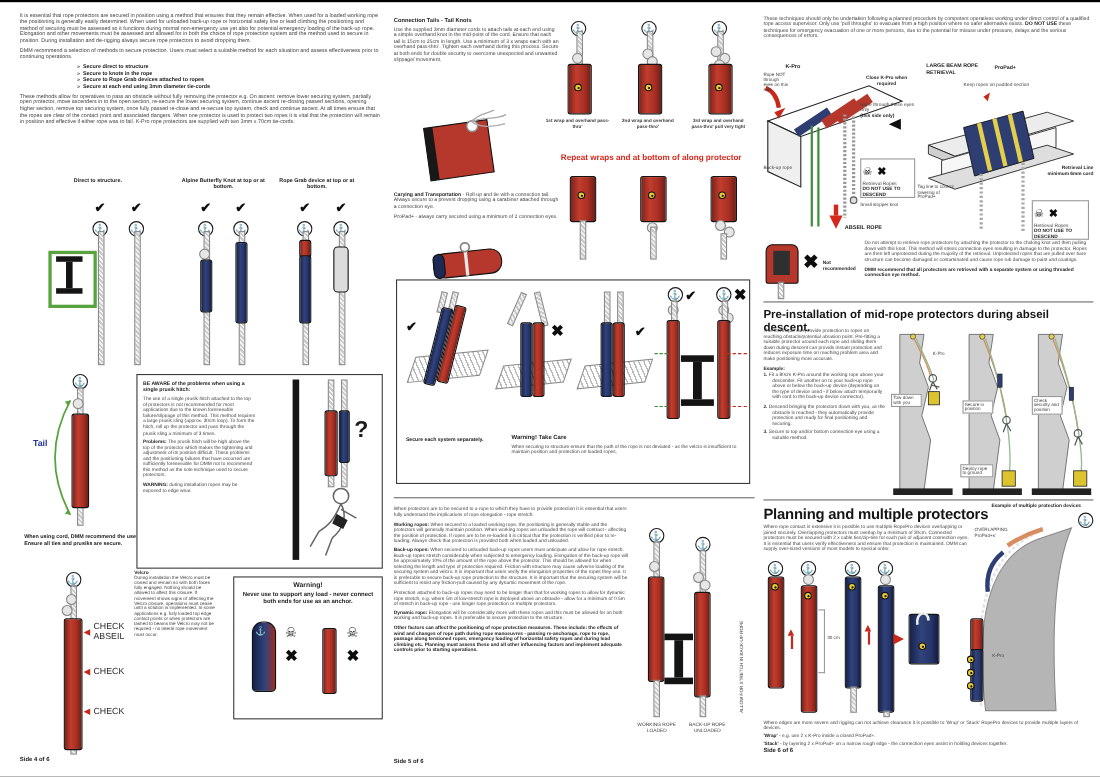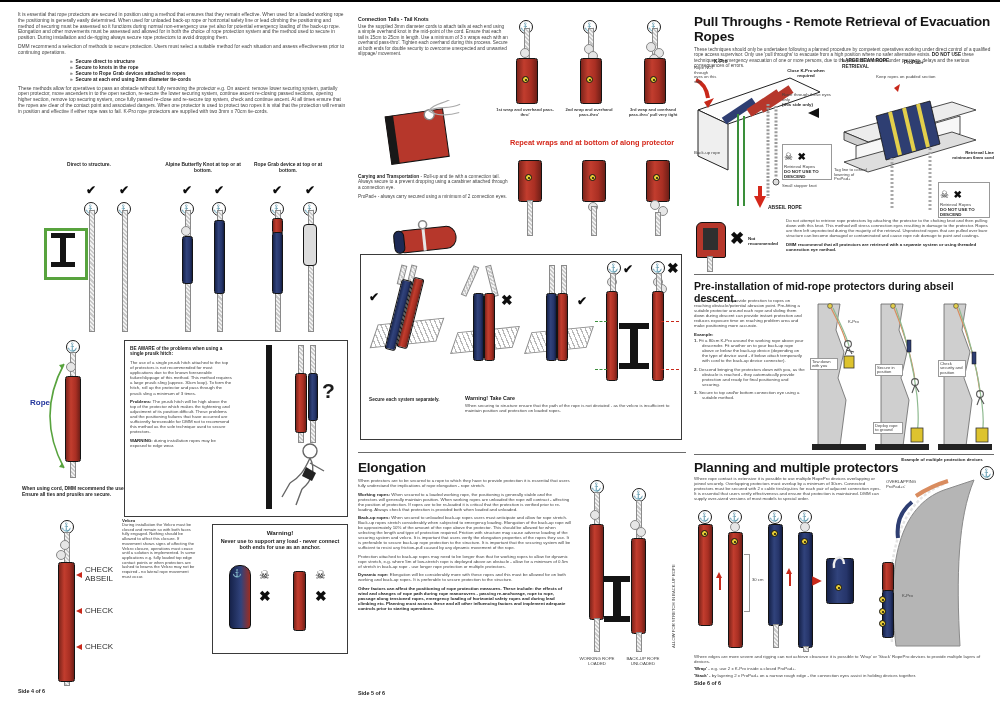--- a/index.html
+++ b/index.html
@@ -115,21 +115,21 @@
     <div class="abs" style="top:338px;left:6px;width:100px;height:142px">
       <span class="anchor abs" style="left:42px;top:0">⚓</span>
       <div class="rope" style="left:46px;top:12px;height:124px"></div>
       <div class="knot" style="left:42px;top:22px"></div>
       <div class="bar red" style="left:41px;top:36px;width:14px;height:84px"></div>
       <svg class="abs" style="left:8px;top:18px" width="36" height="116" viewBox="0 0 36 116">
         <path d="M32,6 Q4,58 32,110" fill="none" stroke="#58a33e" stroke-width="1.6"></path>
         <path d="M32,6 l-5,1 3,4 z" fill="#58a33e"></path>
           <path d="M32,110 l-5,-1 3,-4 z" fill="#58a33e"></path>
       </svg>
-      <div class="abs bold blue-t" style="left:6px;top:58px;font-size:8px">Rope</div>
+      <div class="abs bold blue-t" style="left:6px;top:58px;font-size:8px">Tail</div>
     </div>
     <div class="abs t49 bold dark" style="top:484px;left:4px;width:160px">When using cord, DMM recommend the use of one at each end. Ensure all ties and prusiks are secure.</div>
 
     <div class="abs box" style="top:338px;left:106px;width:224px;height:177px;padding:5px">
       <div class="abs" style="left:5px;top:5px;width:102px">
         <p class="t47 bold dark">BE AWARE of the problems when using a single prusik hitch:</p>
         <p class="t44">The use of a single prusik hitch attached to the top of protectors is not recommended for most applications due to the known foreseeable failure/slippage of this method. This method requires a large prusik sling (approx. 30cm loop). To form the hitch, roll up the protector and pass through the prusik sling a minimum of 3 times.</p>
         <p class="t44"><span class="bold dark">Problems:</span><span> The prusik hitch will be high above the top of the protector which makes the tightening and adjustment of its position difficult. These problems and the positioning failures that have occurred are sufficiently foreseeable for DMM not to recommend this method as the sole technique used to secure protectors.</span></p>
         <p class="t44"><span class="bold dark">WARNING:</span><span> during installation ropes may be exposed to edge wear.</span></p>
       </div>
@@ -316,21 +316,20 @@
       <div class="abs t47 bold dark" style="left:8px;top:142px;width:80px">Secure each system separately.</div>
       <div class="abs" style="left:104px;top:140px;width:212px">
         <div class="bold dark" style="font-size:5.4px">Warning! Take Care</div>
         <div class="t44" style="margin-top:2px">When securing to structure ensure that the path of the rope is not deviated - as the velcro is insufficient to maintain position and protection on loaded ropes.</div>
       </div>
     </div>
 
     <div class="divider" style="top:450px;left:0;width:328px"></div>
 
     <div class="abs" style="top:458px;left:0;width:214px">
-      <div class="tLG" style="margin-bottom:3px">Elongation</div>
       <p class="t44">When protectors are to be secured to a rope to which they have to provide protection it is essential that users fully understand the implications of rope elongation - rope stretch.</p>
       <p class="t44"><span class="bold dark">Working ropes:</span><span> When secured to a loaded working rope, the positioning is generally stable and the protectors will generally maintain position. When working ropes are unloaded the rope will contract - affecting the position of protection. If ropes are to be re-loaded it is critical that the protection is verified prior to re-loading. Always check that protection is provided both when loaded and unloaded.</span></p>
       <p class="t44"><span class="bold dark">Back-up ropes:</span><span> When secured to unloaded back-up ropes users must anticipate and allow for rope stretch. Back-up ropes stretch considerably when subjected to emergency loading. Elongation of the back-up rope will be approximately 10% of the amount of the rope above the protector. This should be allowed for when selecting the length and type of protection required. Friction with structure may cause adverse loading of the securing system and velcro. It is important that users verify the elongation properties of the ropes they use. It is preferable to secure back-up rope protection to the structure. It is important that the securing system will be sufficient to resist any friction-pull caused by any dynamic movement of the rope.</span></p>
       <p class="t44">Protection attached to back-up ropes may need to be longer than that for working ropes to allow for dynamic rope stretch, e.g. where 5m of low-stretch rope is deployed above an obstacle - allow for a minimum of 0.5m of stretch in back-up rope - use longer rope protection or multiple protectors.</p>
       <p class="t44"><span class="bold dark">Dynamic rope:</span><span> Elongation will be considerably more with these ropes and this must be allowed for on both working and back-up ropes. It is preferable to secure protection to the structure.</span></p>
       <p class="t44 bold dark">Other factors can affect the positioning of rope protection measures. These include: the effects of wind and changes of rope path during rope manoeuvres - passing re-anchorage, rope to rope, passage along tensioned ropes, emergency loading of horizontal safety ropes and during lead climbing etc. Planning must assess these and all other influencing factors and implement adequate controls prior to starting operations.</p>
     </div>
 
     <div class="abs" style="top:478px;left:218px;width:110px;height:210px">
       <span class="anchor abs" style="left:14px;top:0">⚓</span>
@@ -356,21 +355,20 @@
           <div>UNLOADED</div>
       </div>
       <div class="abs t42 vert" style="left:96px;top:168px">ALLOW FOR STRETCH IN BACK-UP ROPE</div>
     </div>
 
     <div class="abs footer" style="top:688px;left:0">Side 5 of 6</div>
   </section>
 
   <section class="col" style="left:694px;width:300px">
     <div class="abs" style="top:12px;left:0;width:300px">
-      <div class="tLG" style="margin-bottom:3px">Pull Throughs - Remote Retrieval of Evacuation Ropes</div>
       <p class="t47"><span>These techniques should only be undertaken following a planned procedure by competent operatives working under direct control of a qualified rope access supervisor. Only use 'pull throughs' to evacuate from a high position where no safer alternative exists. </span><span class="bold dark">DO NOT USE</span><span> these techniques for emergency evacuation of one or more persons, due to the potential for misuse under pressure, delays and the serious consequences of errors.</span></p>
     </div>
 
     <div class="abs" style="top:56px;left:0;width:138px;height:158px">
       <svg width="138" height="158" viewBox="0 0 138 158">
         <polygon points="4,52 96,20 126,34 34,66" fill="#fdfdfd" stroke="#222" stroke-width="1"></polygon>
         <polygon points="4,52 34,66 34,112 4,98" fill="#efefef" stroke="#222" stroke-width="1"></polygon>
         <line x1="30" y1="63" x2="60" y2="43" stroke="#2e3e72" stroke-width="8"></line>
         <line x1="55" y1="55" x2="85" y2="35" stroke="#b6372b" stroke-width="9"></line>
         <line x1="67" y1="51" x2="97" y2="31" stroke="#b6372b" stroke-width="9"></line>

